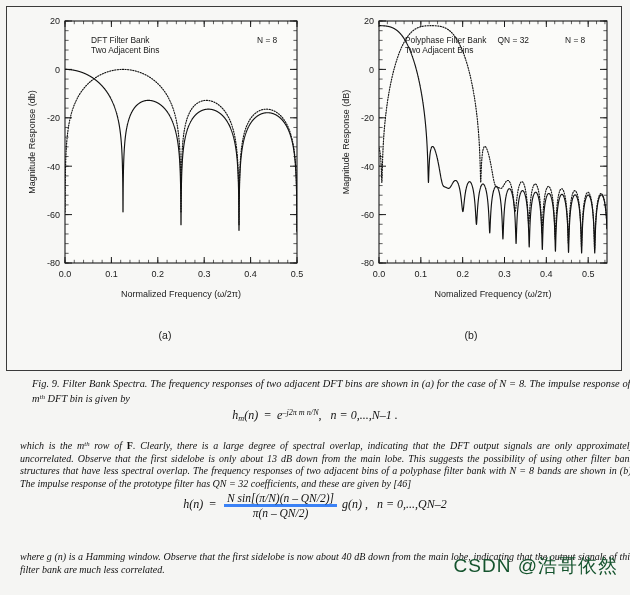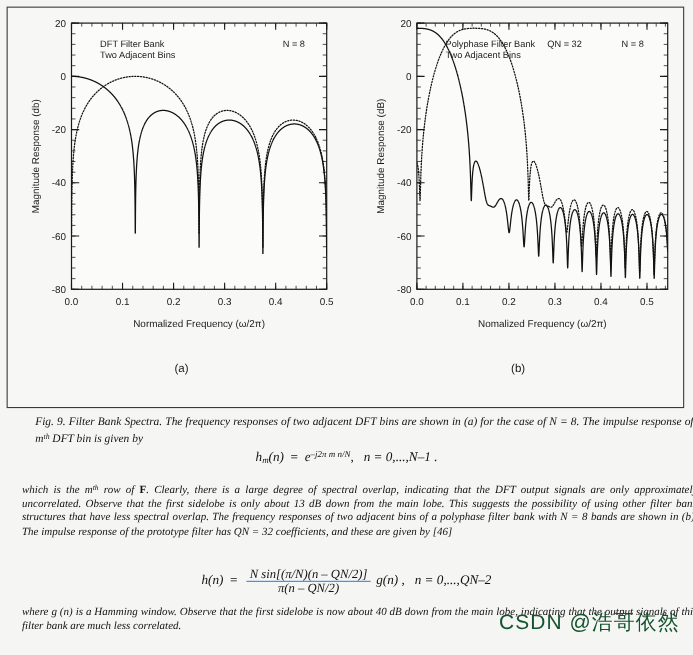--- a/index.html
+++ b/index.html
@@ -65,31 +65,31 @@
   .p1{top:438px;}
   .p2{top:551px;}
   .eq{
     position:absolute;
     width:100%;
     text-align:center;
     font-style:normal;
     font-family:"Liberation Serif", serif;
   }
   .eq1{left:0;top:408px;font-size:12px;}
-  .eq2{left:0;top:516px;font-size:12px;}
+  .eq2{left:0;top:492px;font-size:12px;}
   .it{font-style:italic;}
   sub{font-size:.68em;vertical-align:-.28em;}
   sup{font-size:.68em;vertical-align:.45em;}
   .frac{
     display:inline-block;
     vertical-align:middle;
     text-align:center;
     margin:0 2px;
   }
-  .frac .num{display:block;padding:0 3px;border-bottom:1px solid #3b82f6;font-size:11.5px;text-align:center;}
+  .frac .num{display:block;padding:0 3px;border-bottom:3px solid #3b82f6;font-size:11.5px;text-align:center;}
   .frac .den{display:block;padding:0 3px;font-size:11.5px;font-family:Liberation Serif, serif;}
   .bold{font-weight:bold;font-style:normal;}
   .watermark{
     position:absolute;
     right:12px;bottom:16px;
     font-family:"Liberation Sans", sans-serif;
     font-size:19px;
     color:#14532d;
     letter-spacing:1px;
     font-style:normal;

